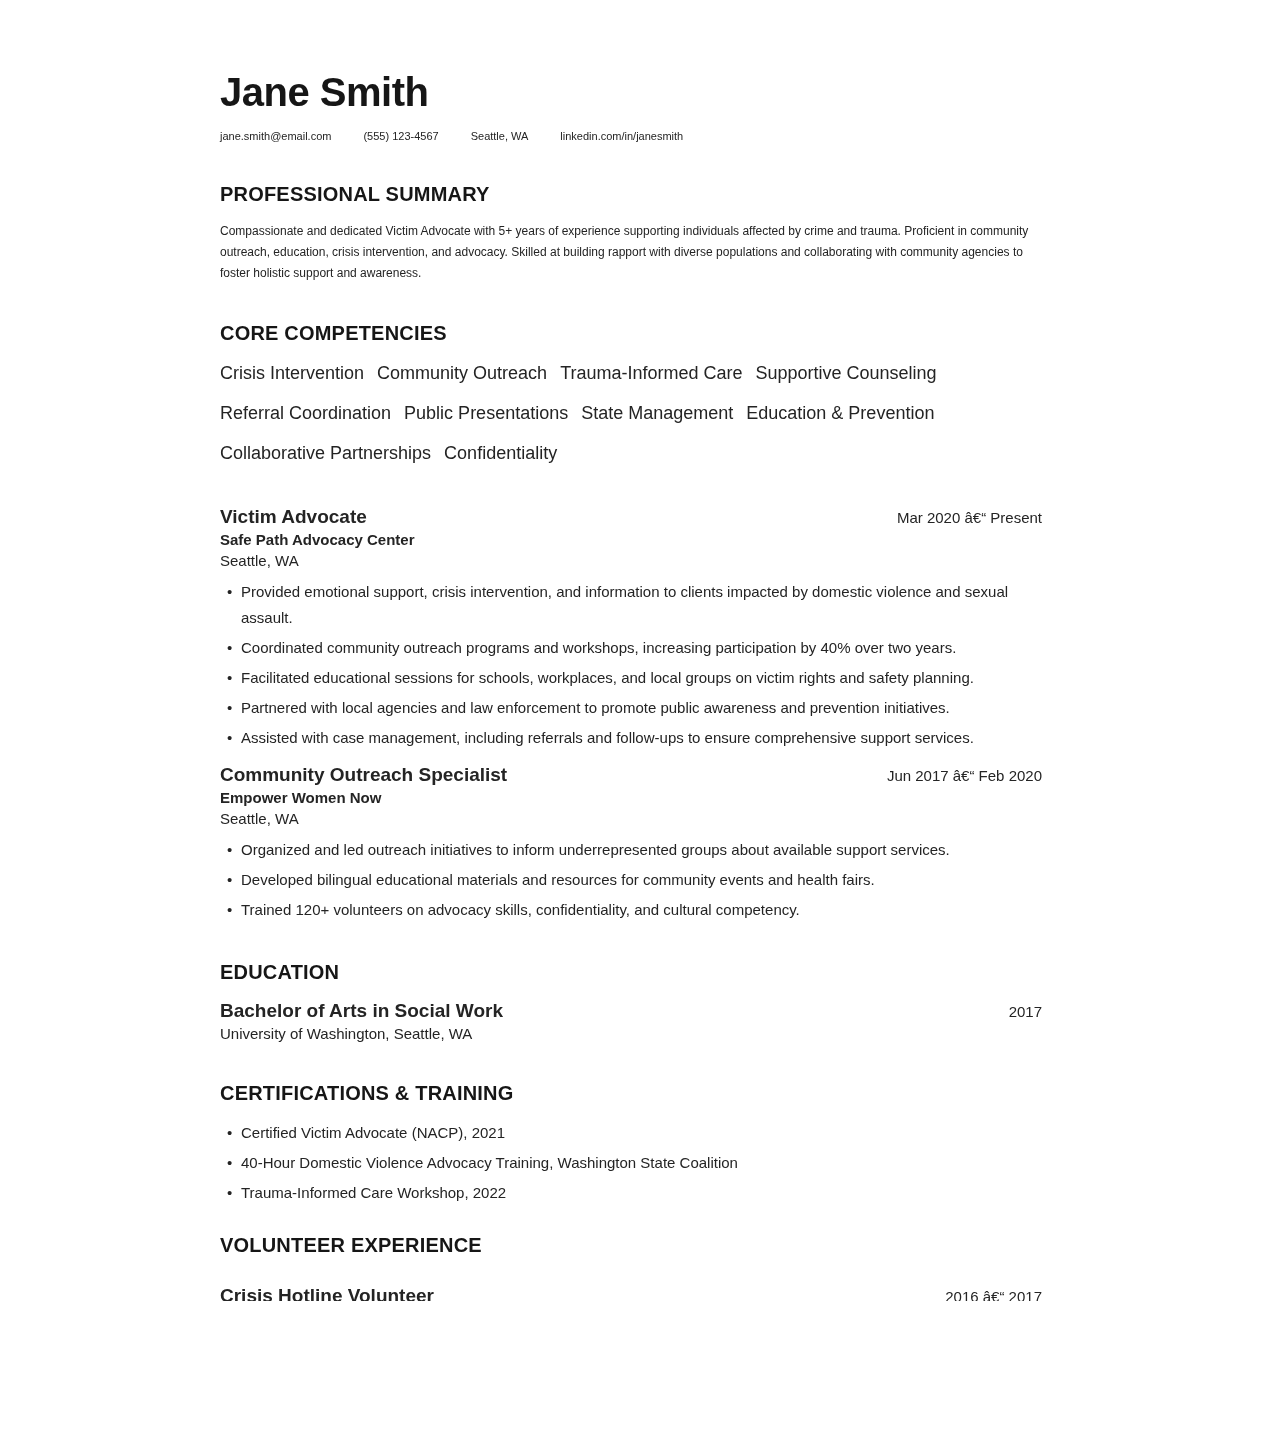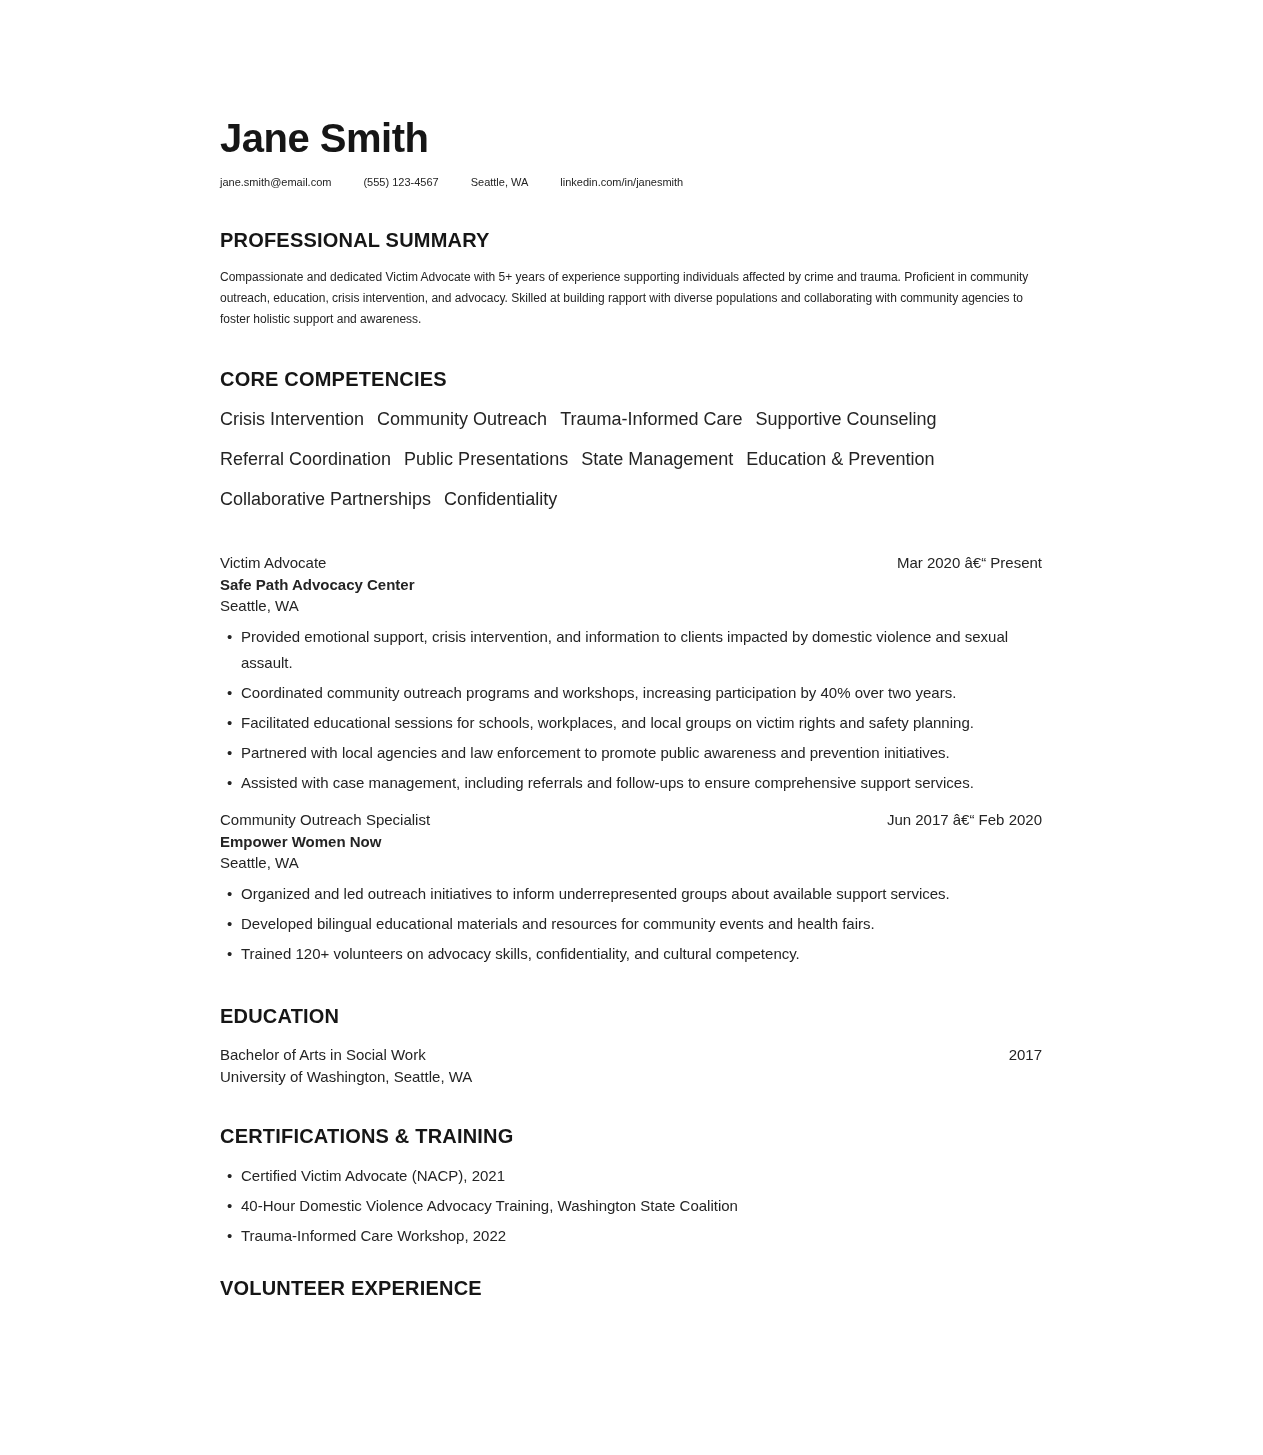--- a/index.html
+++ b/index.html
@@ -10,21 +10,21 @@
     color: #242424;
   }
   .page-clip {
     width: 1263px; height: 1301px;
     overflow: hidden;
     position: relative;
   }
   .doc {
     margin-left: 220px;
     width: 822px;
-    padding-top: 114px;
+    padding-top: 68px;
   }
   .name {
     font-size: 40px; font-weight: 700; line-height: 48px;
     color: #161616; letter-spacing: -0.5px;
   }
   .contact-row {
     display: flex; column-gap: 32px;
     margin-top: 12px;
     font-size: 11px; line-height: 17px;
   }
@@ -44,21 +44,21 @@
     column-gap: 17px;
     font-size: 18px; line-height: 27px;
     list-style: none;
     gap: 13px;
   }
   .job { margin-top: 20px; }
   .job + .job { margin-top: 12px; }
   .row-split {
     display: flex; justify-content: space-between; align-items: baseline;
   }
-  .job-title { font-size: 15px; font-weight: 400; line-height: 23px; }
+  .job-title { font-size: 19px; font-weight: 700; line-height: 23px; }
   .job-dates { font-size: 15px; font-weight: 400; line-height: 23px; }
   .job-company { font-size: 15px; font-weight: 700; line-height: 21px; }
   .job-location { font-size: 15px; font-weight: 400; line-height: 21px; }
   ul.bullets {
     margin-top: 8px;
     list-style: none;
     font-size: 15px; line-height: 26px;
   }
   ul.bullets.certs { margin-top: 16px; }
   ul.bullets li {

